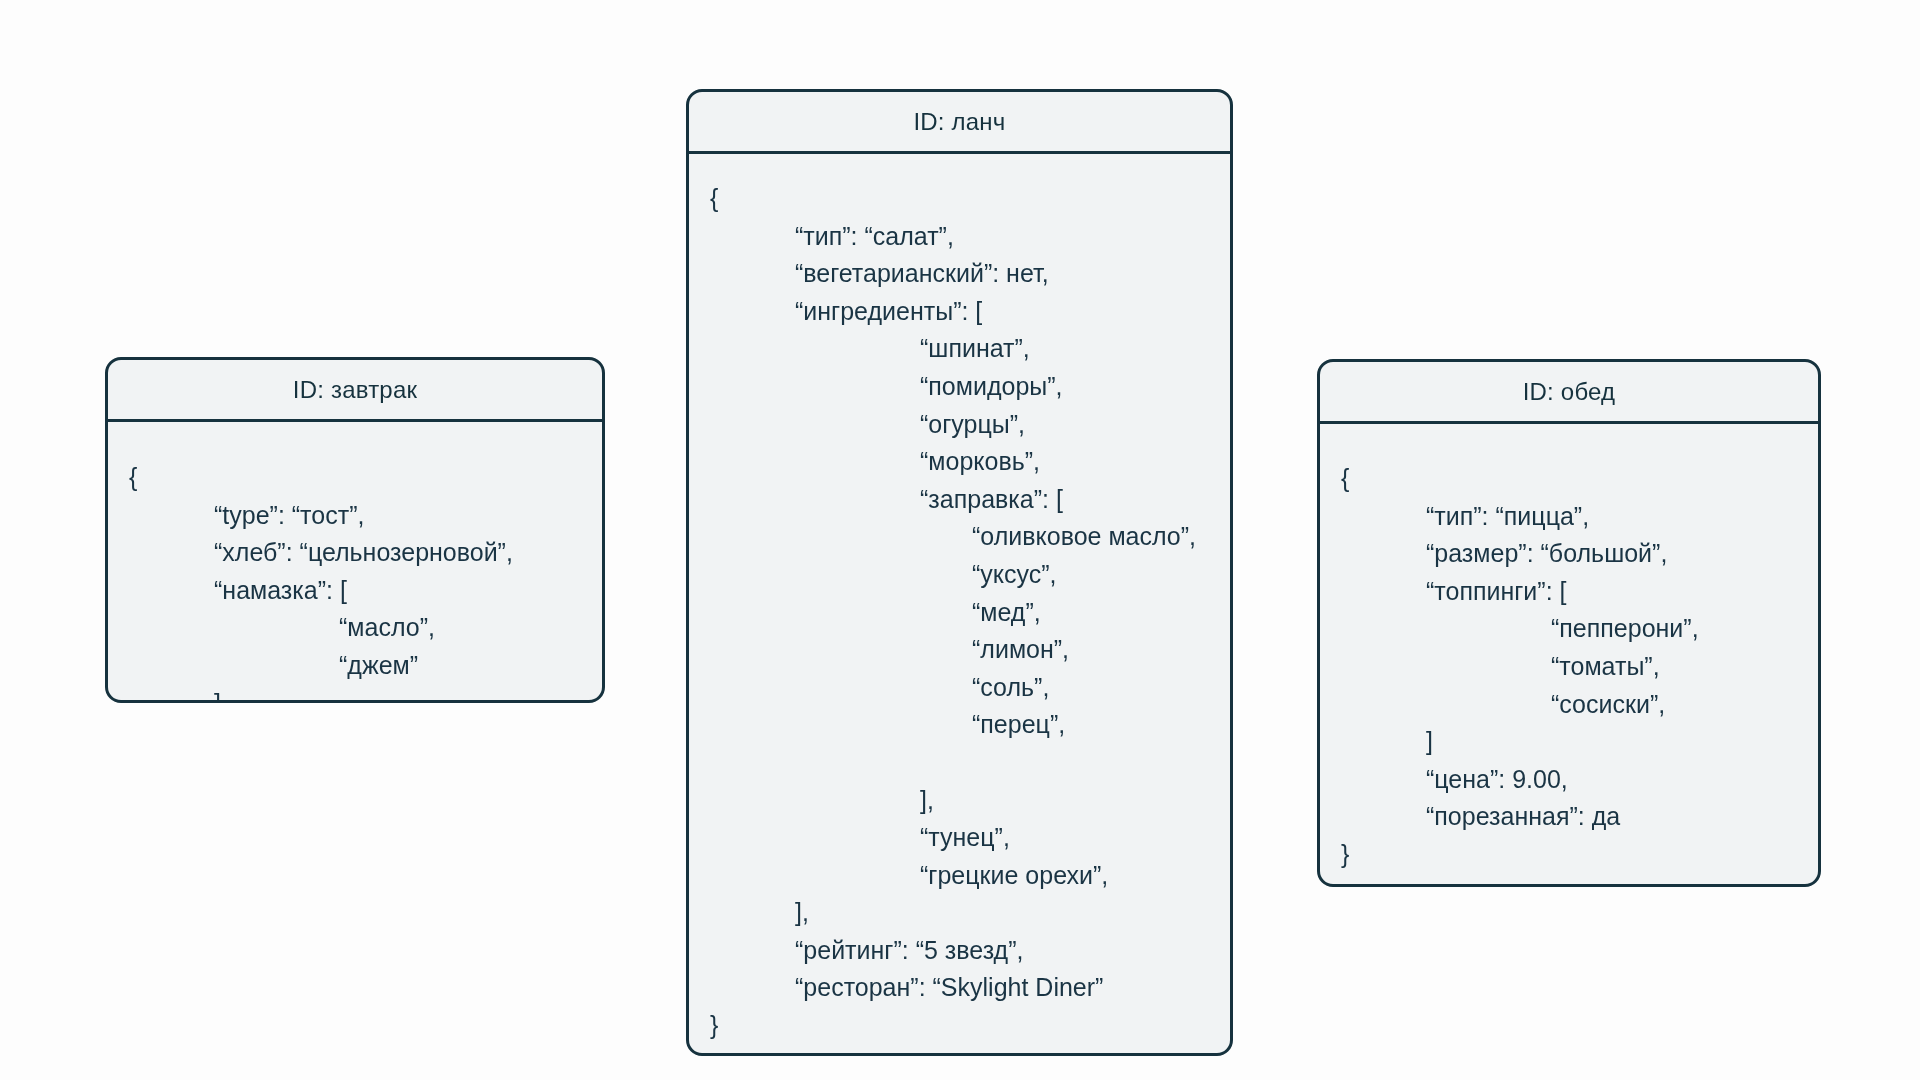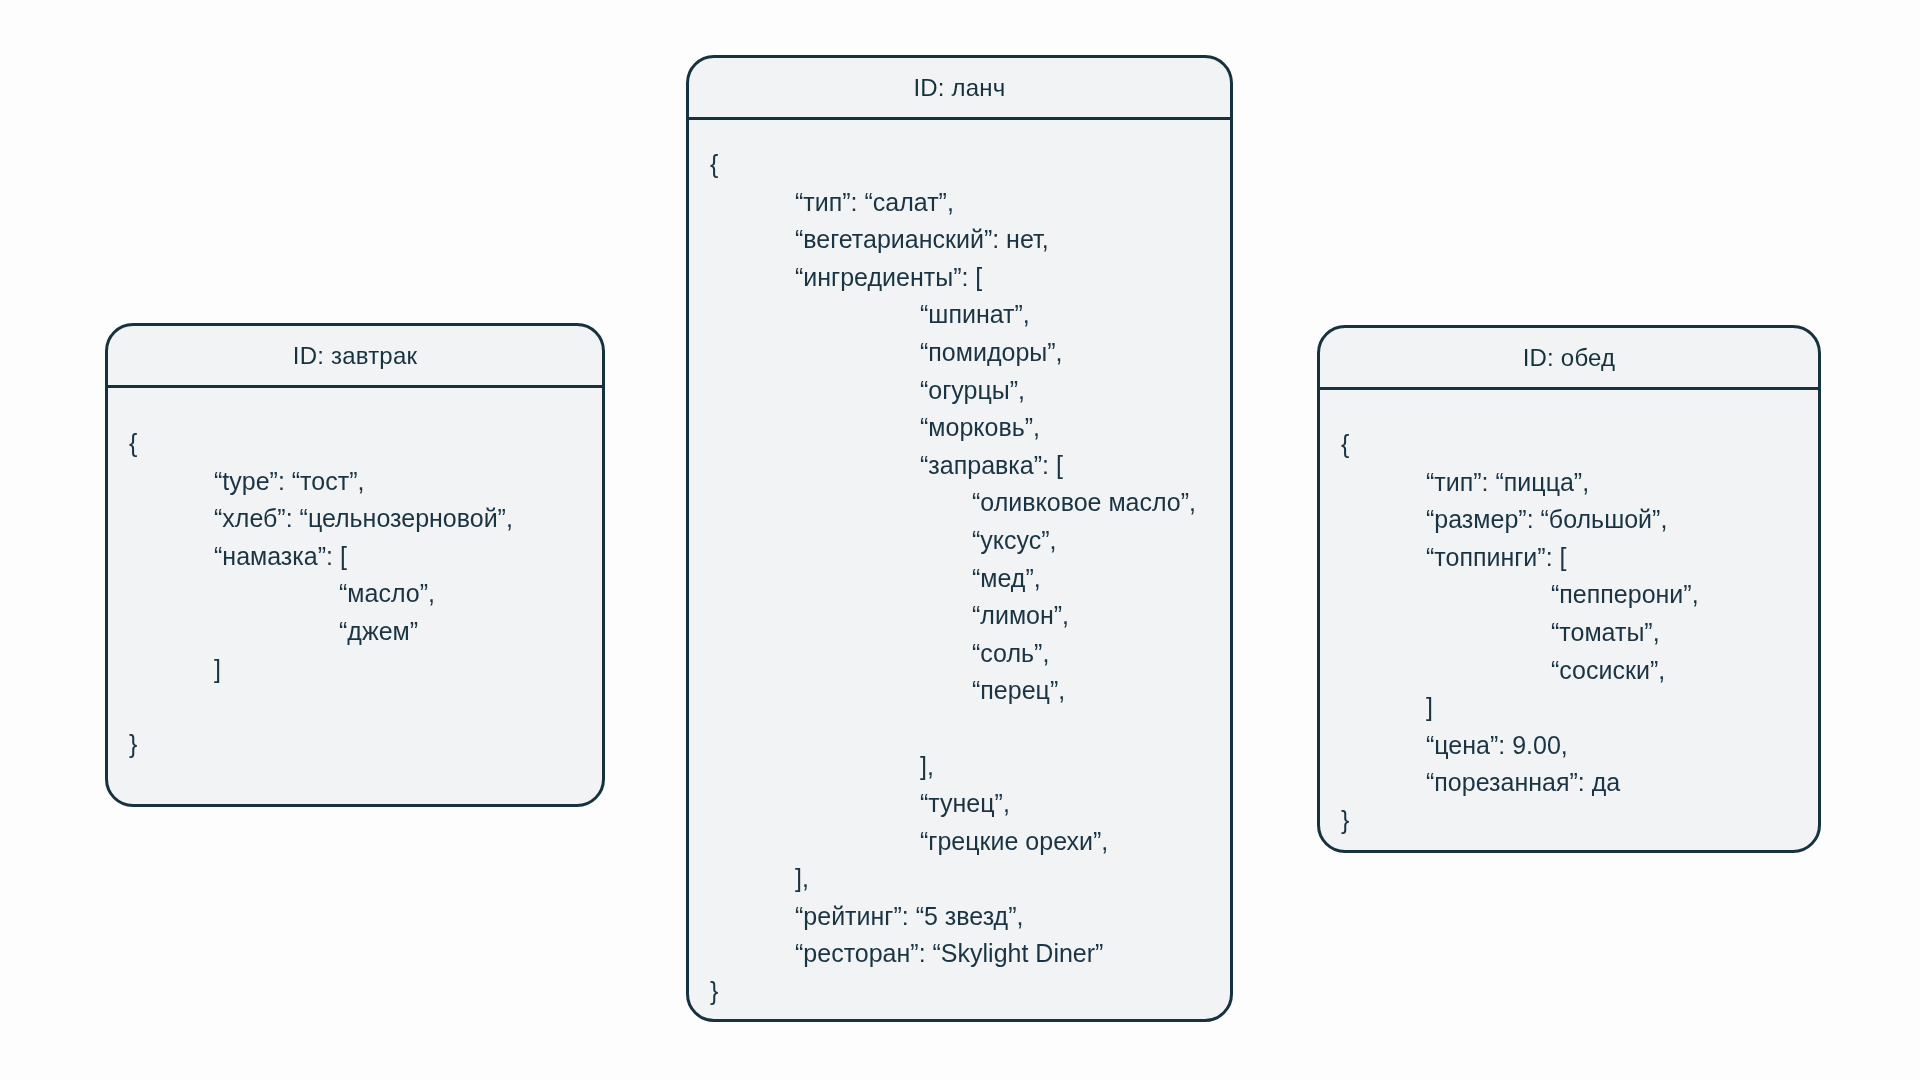--- a/index.html
+++ b/index.html
@@ -14,25 +14,26 @@
   .canvas {
     position: relative;
     width: 1920px;
     height: 1080px;
   }
   .card {
     position: absolute;
     box-sizing: border-box;
     background: #f1f3f4;
     border: 3px solid #16323e;
-    border-radius: 28px;
+    border-radius: 16px;
     color: #1a3444;
     overflow: hidden;
+    margin-top: 34px;
   }
-  .card-breakfast { left: 105px; top: 323px; width: 500px; height: 484px; }
+  .card-breakfast { left: 105px; top: 323px; width: 500px; height: 346px; }
   .card-lunch     { left: 686px; top: 55px;  width: 547px; height: 967px; }
   .card-dinner    { left: 1317px; top: 325px; width: 504px; height: 528px; }
 
   .card-header {
     box-sizing: border-box;
     height: 62px;
     border-bottom: 3px solid #16323e;
     display: flex;
     align-items: center;
     justify-content: center;

